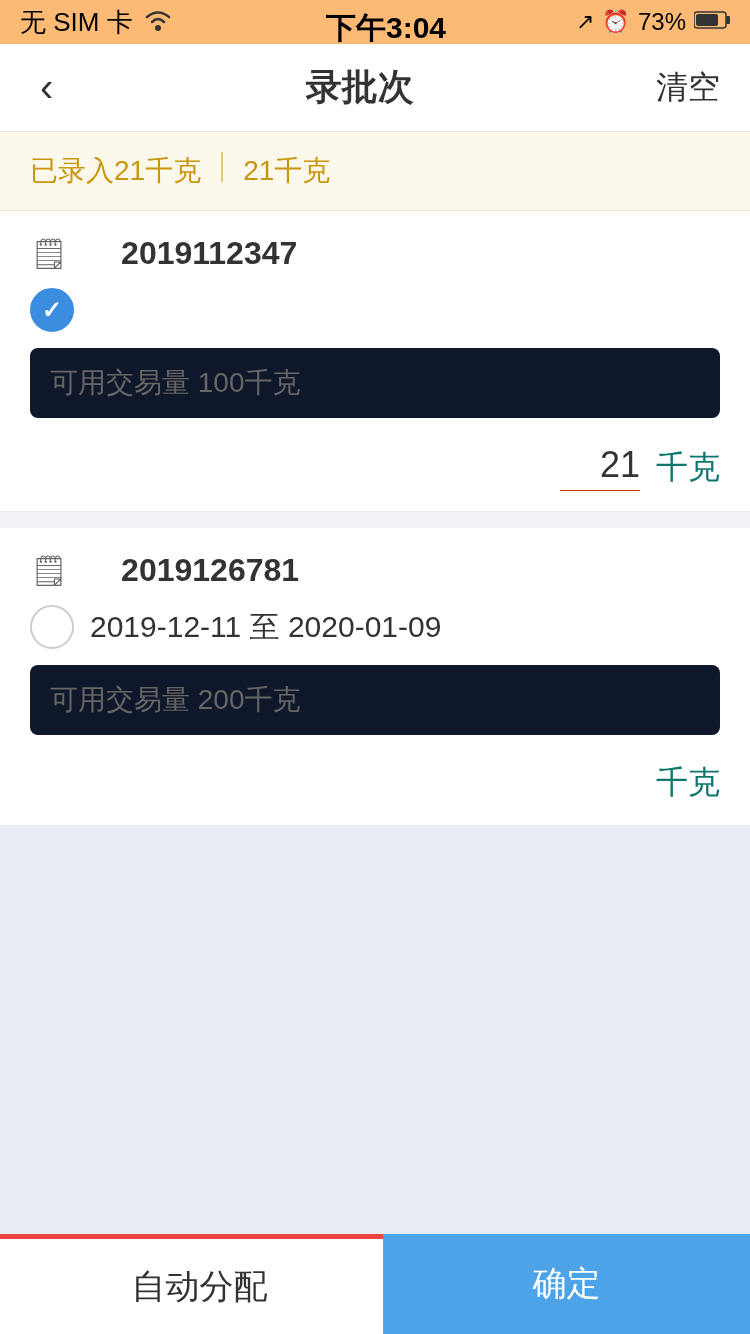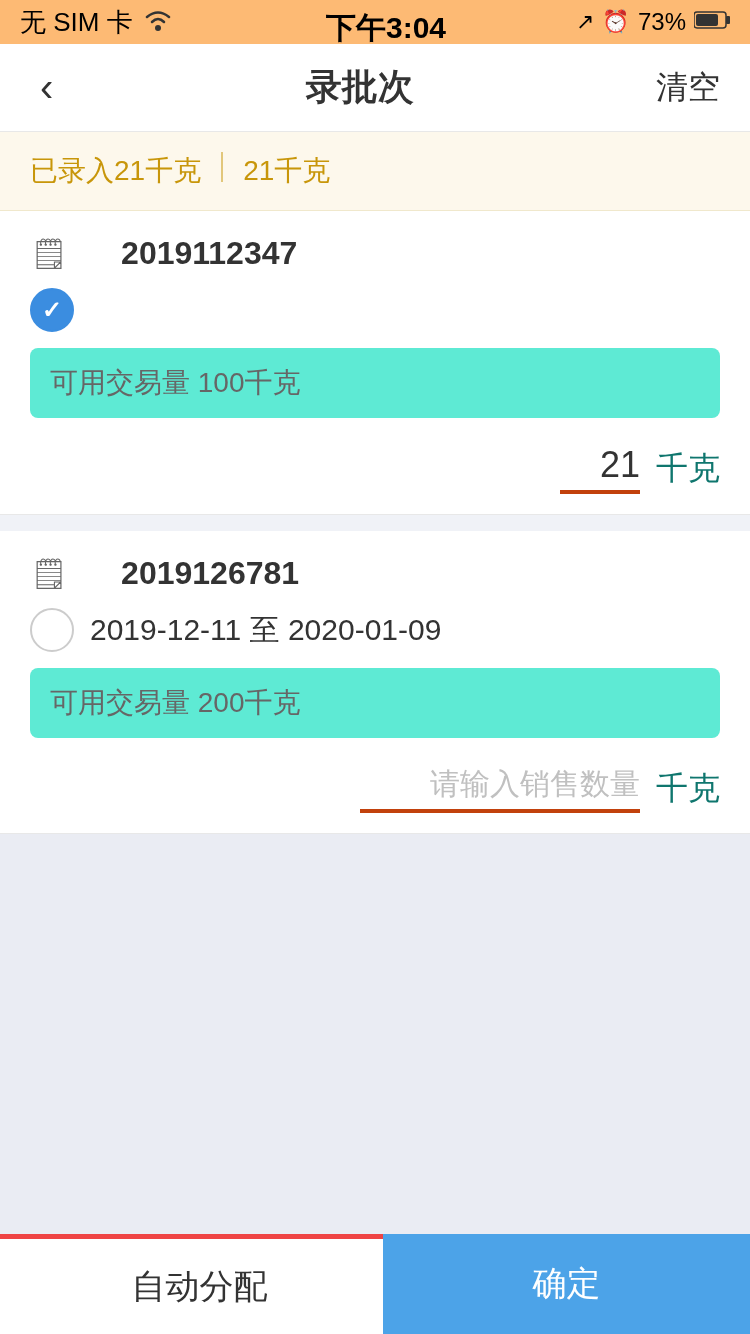--- a/index.html
+++ b/index.html
@@ -150,21 +150,21 @@
       font-size: 24px;
       font-weight: bold;
     }
     .batch-date {
       font-size: 30px;
       color: #333;
     }
 
     .available-qty {
       margin: 8px 30px 16px 30px;
-      background: #5eead4;
+      background: #0f172a;
       border-radius: 8px;
       padding: 16px 20px;
       font-size: 28px;
       color: #666;
     }
 
     
     .input-row {
       display: flex;
       align-items: center;
@@ -176,21 +176,21 @@
     .qty-value {
       font-size: 36px;
       color: #333;
       text-align: right;
     }
     .qty-unit {
       font-size: 32px;
       color: #0f766e;
     }
     .input-underline {
-      border-bottom: 4px solid #c2410c;
+      border-bottom: 1px solid #c2410c;
       padding-bottom: 4px;
     }
 
     
     .card-separator {
       height: 16px;
       background: #f0f2f7;
     }
 
     
@@ -304,21 +304,20 @@
   <div class="batch-header">
     <span class="batch-icon">🗒</span>
     <span class="batch-id">2019126781</span>
   </div>
   <div class="batch-date-row">
     <div class="radio-btn"></div>
     <span class="batch-date">2019-12-11 至 2020-01-09</span>
   </div>
   <div class="available-qty">可用交易量 200千克</div>
   <div class="input-row">
-    <span class="qty-placeholder input-underline" style="min-width:280px;text-align:right;display:inline-block;">请输入销售数量</span>
     <span class="qty-unit">千克</span>
   </div>
 </div>
 
 <div class="empty-space"></div>
 
 <div class="bottom-bar">
   <button class="btn-auto">自动分配</button>
   <button class="btn-confirm">确定</button>
 </div>

